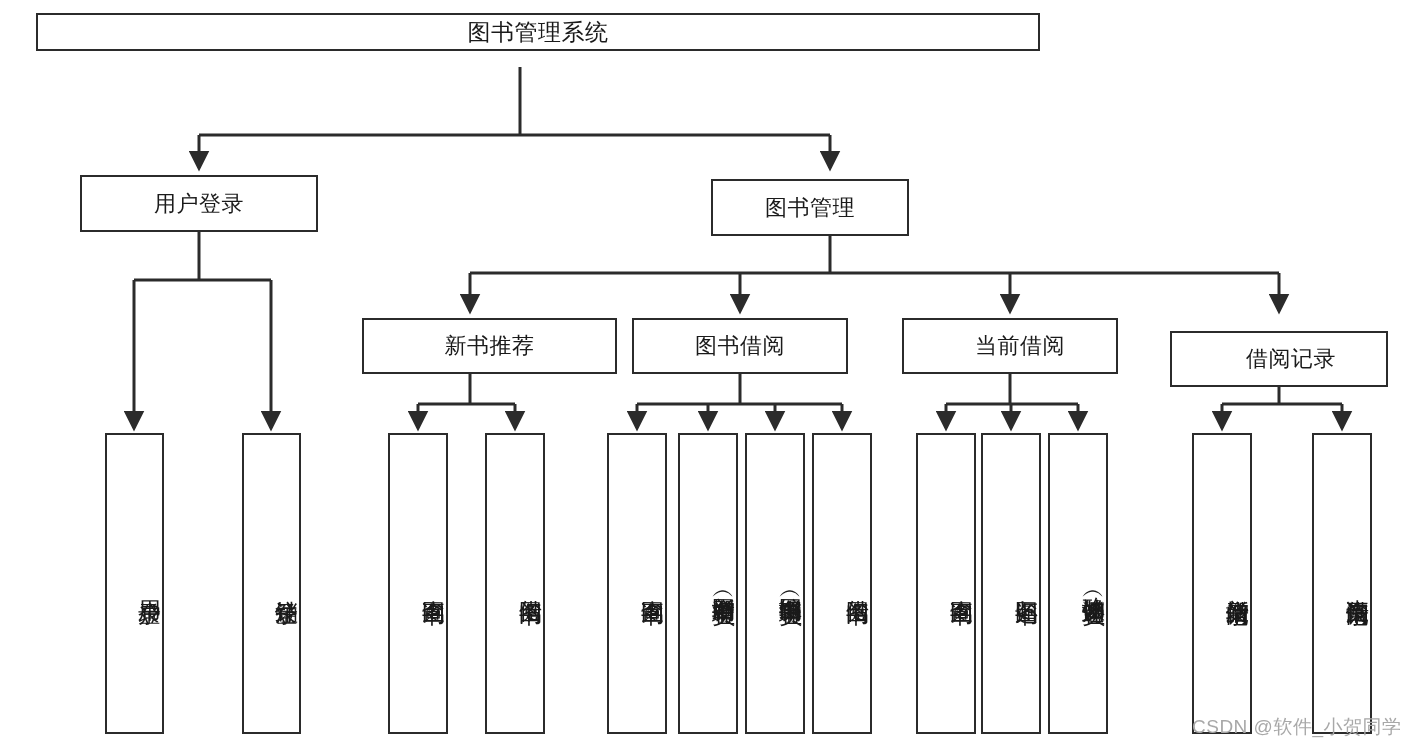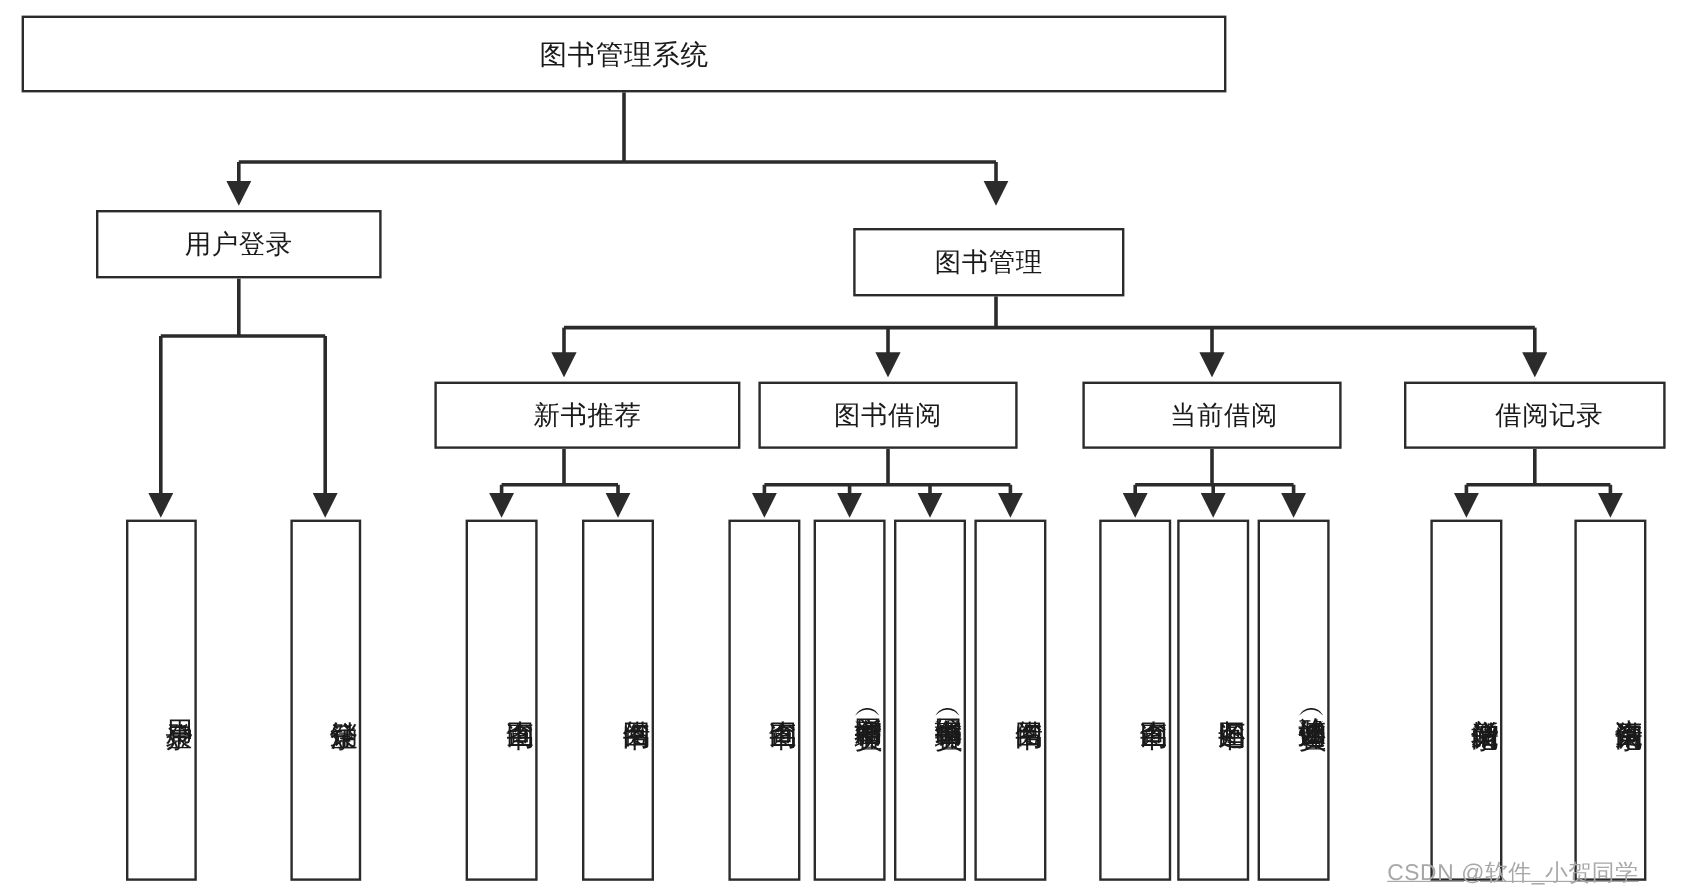--- a/index.html
+++ b/index.html
@@ -114,41 +114,41 @@
       <path d="M 1011 404 L 1011 428" marker-end="url(#arrow)"></path>
       <path d="M 1078 404 L 1078 428" marker-end="url(#arrow)"></path>
 
       <path d="M 1279 374 L 1279 404"></path>
       <path d="M 1222 404 L 1342 404"></path>
       <path d="M 1222 404 L 1222 428" marker-end="url(#arrow)"></path>
       <path d="M 1342 404 L 1342 428" marker-end="url(#arrow)"></path>
     </g>
   </svg>
 
-  <div class="node horiz root" style="left:18px; top:13px; width:1004px; height:64px;font-family:Liberation Serif, serif;">
+  <div class="node horiz root" style="left:36px; top:13px; width:1004px; height:38px;font-family:Liberation Serif, serif;">
     <span class="node-label">图书管理系统</span>
   </div>
 
   <div class="node horiz" style="left:80px; top:175px; width:238px; height:57px;">
     <span class="node-label">用户登录</span>
   </div>
-  <div class="node horiz" style="left:711px; top:190px; width:226px; height:57px;">
+  <div class="node horiz" style="left:711px; top:179px; width:198px; height:57px;">
     <span class="node-label">图书管理</span>
   </div>
 
   <div class="node horiz" style="left:362px; top:318px; width:255px; height:56px;">
     <span class="node-label">新书推荐</span>
   </div>
   <div class="node horiz" style="left:632px; top:318px; width:216px; height:56px;text-align:right;">
     <span class="node-label">图书借阅</span>
   </div>
   <div class="node horiz" style="left:902px; top:318px; width:216px; height:56px;padding-left:20px;">
     <span class="node-label">当前借阅</span>
   </div>
-  <div class="node horiz" style="left:1170px; top:318px; width:218px; height:56px;padding-left:24px;">
+  <div class="node horiz" style="left:1170px; top:331px; width:218px; height:56px;padding-left:24px;">
     <span class="node-label">借阅记录</span>
   </div>
 
   <div class="node vert" style="left:105px; top:433px; width:59px; height:301px;">
     <span class="node-label">用户登录</span>
   </div>
   <div class="node vert" style="left:242px; top:433px; width:59px; height:301px;">
     <span class="node-label">注销登录</span>
   </div>
 
@@ -182,15 +182,15 @@
     <span class="node-label">确认归还（管理员）</span>
   </div>
 
   <div class="node vert" style="left:1192px; top:433px; width:60px; height:301px;">
     <span class="node-label">新增借阅记录</span>
   </div>
   <div class="node vert" style="left:1312px; top:433px; width:60px; height:301px;">
     <span class="node-label">查询借阅记录</span>
   </div>
 
-  <div class="watermark" style="left:1156px; top:714px;text-decoration:underline;">CSDN @软件_小贺同学</div>
+  <div class="watermark" style="left:1192px; top:714px;">CSDN @软件_小贺同学</div>
 
 </div>
 
 </body></html>

